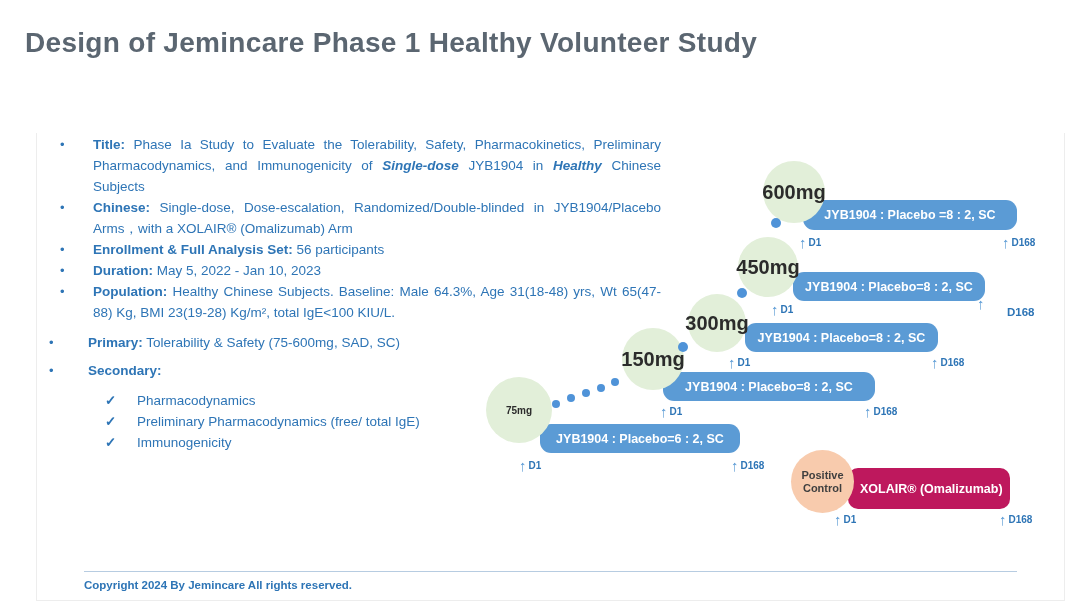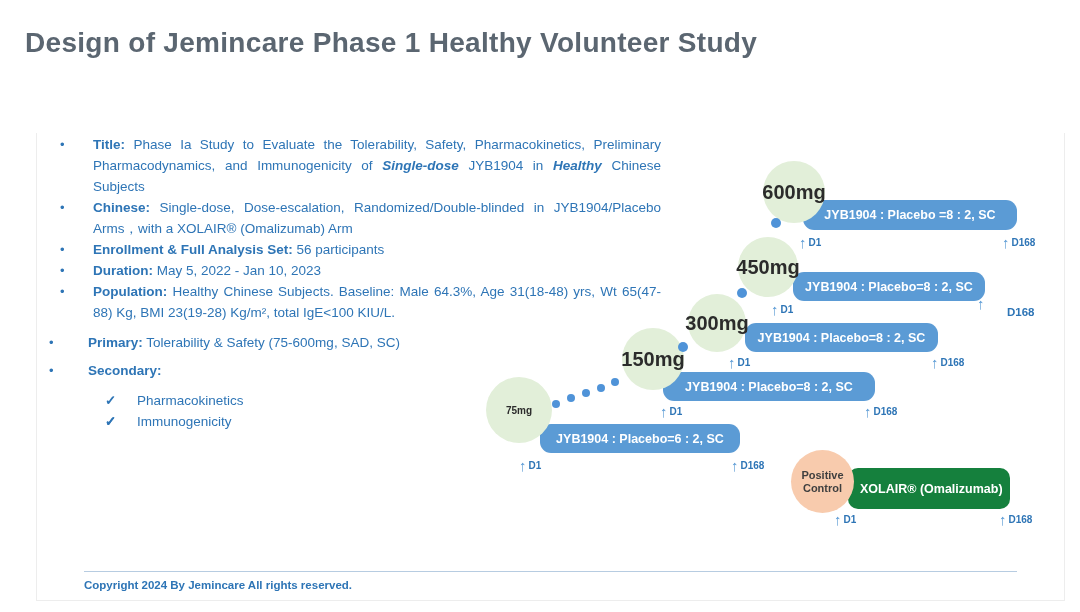--- a/index.html
+++ b/index.html
@@ -56,21 +56,21 @@
   .dot{position:absolute;border-radius:50%;background:#4f93d8;z-index:4;}
   .dot-s{width:8px;height:8px;}
   .dot-l{width:10px;height:10px;}
   .d5a{left:552px;top:400px;} .d5b{left:567px;top:394px;} .d5c{left:582px;top:389px;}
   .d5d{left:597px;top:384px;} .d5e{left:611px;top:378px;}
   .dl1{left:678px;top:342px;} .dl2{left:737px;top:288px;} .dl3{left:771px;top:218px;}
   
   .pc-circle{position:absolute;left:791px;top:450px;width:63px;height:63px;border-radius:50%;
              background:#f8cbad;display:flex;flex-direction:column;align-items:center;justify-content:center;
              font-size:11px;font-weight:bold;color:#3f3f3f;line-height:13px;z-index:3;}
-  .pc-bar{position:absolute;left:848px;top:468px;width:162px;height:41px;background:#15803d;border-radius:10px;
+  .pc-bar{position:absolute;left:848px;top:468px;width:162px;height:41px;background:#be185d;border-radius:10px;
           color:#ffffff;font-size:12.5px;font-weight:bold;display:flex;flex-direction:column;
           justify-content:center;padding-left:12px;box-sizing:border-box;line-height:18px;z-index:2;}
   .pcd1{left:834px;top:512px;}  .pcd168{left:999px;top:512px;}
   
   .divider{position:absolute;left:84px;top:571px;width:933px;height:1px;background:#b7cce1;}
   .copyright{position:absolute;left:84px;top:579px;font-size:11.5px;font-weight:bold;color:#2e75b6;}
 </style>
 </head>
 <body>
 
@@ -88,22 +88,22 @@
 
     <p class="bullet gap-m"><span class="marker">•</span><b>Duration:</b><span> May 5, 2022 - Jan 10, 2023</span></p>
 
     <p class="bullet gap-m"><span class="marker">•</span><b>Population:</b><span> Healthy Chinese Subjects. Baseline: Male 64.3%, Age 31(18-48) yrs, Wt 65(47-88) Kg, BMI 23(19-28) Kg/m², total IgE&lt;100 KIU/L.</span></p>
 
 
     <p class="obj-bullet"><span class="marker">•</span><b>Primary:</b><span>  Tolerability &amp; Safety (75-600mg, SAD, SC)</span></p>
 
     <p class="obj-bullet second"><span class="marker">•</span><b>Secondary:</b></p>
 
-    <p class="check-row"><span class="check-icon">✓</span><span>Pharmacokinetics</span></p>
-    <p class="check-row tight"><span class="check-icon">✓</span></p>
+    <p class="check-row"><span class="check-icon">✓</span><span>Pharmacodynamics</span></p>
+    <p class="check-row tight"><span class="check-icon">✓</span><span>Preliminary Pharmacodynamics (free/ total IgE)</span></p>
     <p class="check-row tight"><span class="check-icon">✓</span><span>Immunogenicity</span></p>
   </div>
 
   <div>
 
     <div class="dose-bar b0">JYB1904 : Placebo=6 : 2, SC</div>
     <div class="dose-bar b1">JYB1904 : Placebo=8 : 2, SC</div>
     <div class="dose-bar b2">JYB1904 : Placebo=8 : 2, SC</div>
     <div class="dose-bar b3">JYB1904 : Placebo=8 : 2, SC</div>
     <div class="dose-bar b4">JYB1904 : Placebo =8 : 2, SC</div>

